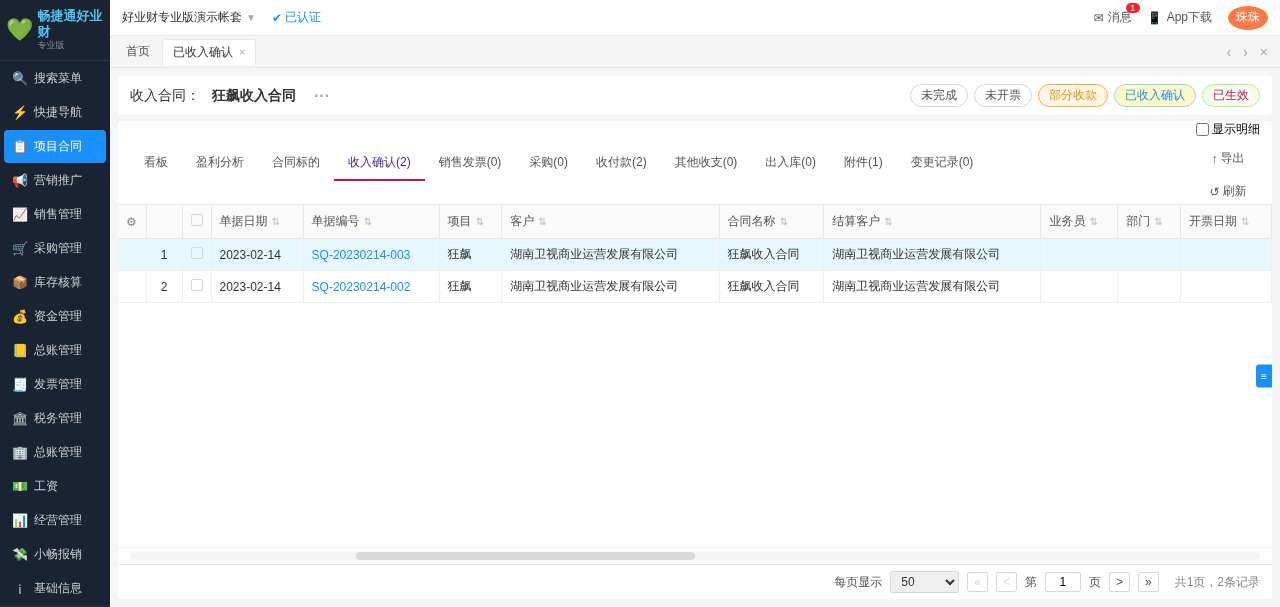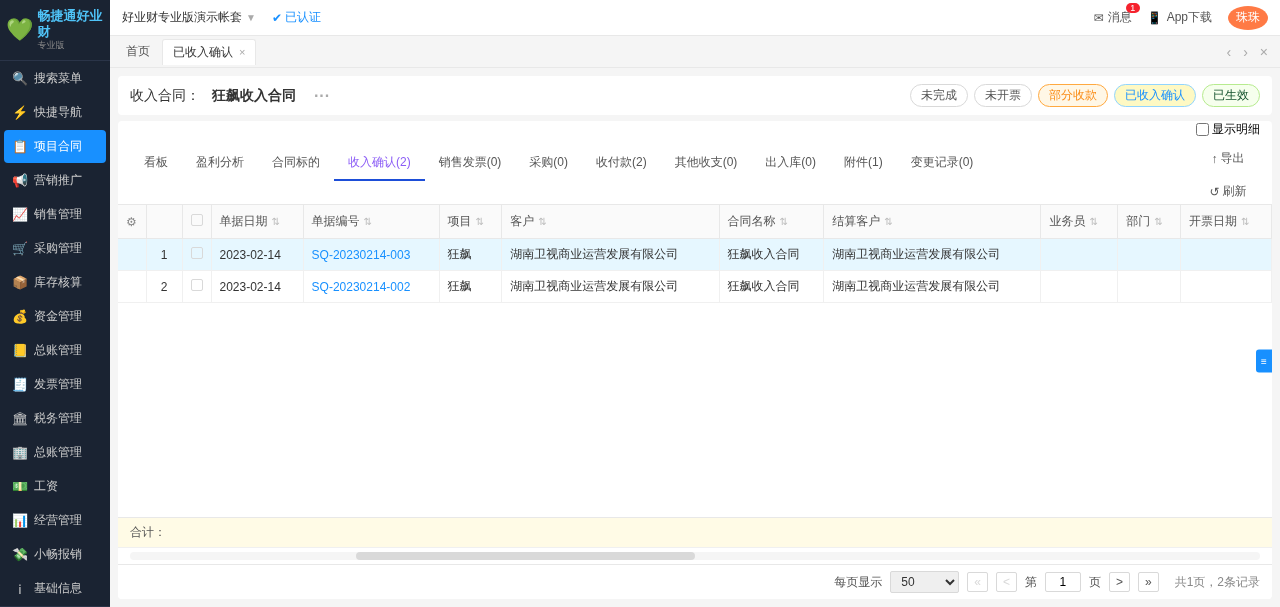--- a/index.html
+++ b/index.html
@@ -41,30 +41,30 @@
     .content { flex: 1; display: flex; flex-direction: column; background: #f5f5f5; overflow: hidden; padding: 8px; gap: 6px; }
 
     
     .contract-header { background: #fff; border-radius: 4px; padding: 8px 12px; display: flex; align-items: center; gap: 12px; flex-shrink: 0; }
     .contract-title { font-size: 14px; color: #333; font-weight: 500; }
     .contract-name { font-size: 14px; color: #333; font-weight: 600; }
     .contract-actions { display: flex; align-items: center; gap: 6px; margin-left: auto; }
     .status-btn { padding: 2px 10px; border-radius: 12px; border: 1px solid #d9d9d9; background: #fff; color: #555; font-size: 12px; cursor: pointer; }
     .status-btn.orange { background: #fff7e6; border-color: #ffa940; color: #fa8c16; }
     .status-btn.blue { background: #fef9c3; border-color: #91d5ff; color: #1890ff; }
-    .status-btn.green { background: #f6ffed; border-color: #b7eb8f; color: #14532d; }
+    .status-btn.green { background: #f6ffed; border-color: #b7eb8f; color: #be185d; }
     .btn-more { color: #aaa; cursor: pointer; font-size: 16px; font-weight: bold; padding: 2px 6px; }
 
     
     .panel { background: #fff; border-radius: 4px; flex: 1; display: flex; flex-direction: column; overflow: hidden; }
 
     
     .subtabs { display: flex; align-items: center; border-bottom: 1px solid #e8e8e8; padding: 0 12px; flex-shrink: 0; gap: 0; }
     .subtab { padding: 8px 14px; color: #555; cursor: pointer; font-size: 12px; border-bottom: 2px solid transparent; margin-bottom: -1px; }
-    .subtab.active { color: #8b5cf6; border-bottom: 2px solid #1d4ed8; }
+    .subtab.active { color: #4c1d95; border-bottom: 2px solid #be185d; }
     .panel-actions { margin-left: auto; display: flex; gap: 8px; align-items: center; flex-direction: column; }
     .panel-action-btn { display: flex; align-items: center; gap: 3px; color: #555; cursor: pointer; padding: 4px 8px; font-size: 12px; }
 
     
     .table-wrap { flex: 1; overflow: auto; position: relative; }
     .data-table { width: 100%; border-collapse: collapse; font-size: 12px; }
     .data-table th { background: #fafafa; border-bottom: 1px solid #e8e8e8; border-right: 1px solid #e8e8e8; padding: 8px 8px; color: #555; font-weight: 500; white-space: nowrap; position: sticky; top: 0; z-index: 2; text-align: left; }
     .data-table td { border-bottom: 1px solid #f0f0f0; border-right: 1px solid #f0f0f0; padding: 7px 8px; color: #333; white-space: nowrap; }
     .data-table tr.selected td { background: #e6f7ff; }
     .col-no { width: 36px; text-align: center; }
@@ -357,23 +357,20 @@
     <td>湖南卫视商业运营发展有限公司</td>
     <td></td>
     <td></td>
     <td></td>
   </tr>
             </tbody>
         </table>
         <div class="right-panel-btn">≡</div>
       </div>
 
-      <div class="total-row">
-        <span>合计：</span>
-      </div>
 
       <div style="background:#fff; padding:4px 12px; border-top:1px solid #f0f0f0;">
         <div style="width:100%; height:8px; background:#f5f5f5; border-radius:4px; position:relative;">
           <div style="position:absolute; left:20%; width:30%; height:100%; background:#d9d9d9; border-radius:4px;"></div>
         </div>
       </div>
 
       <div class="pagination">
         <span>每页显示</span>
         <select class="page-size-select">

